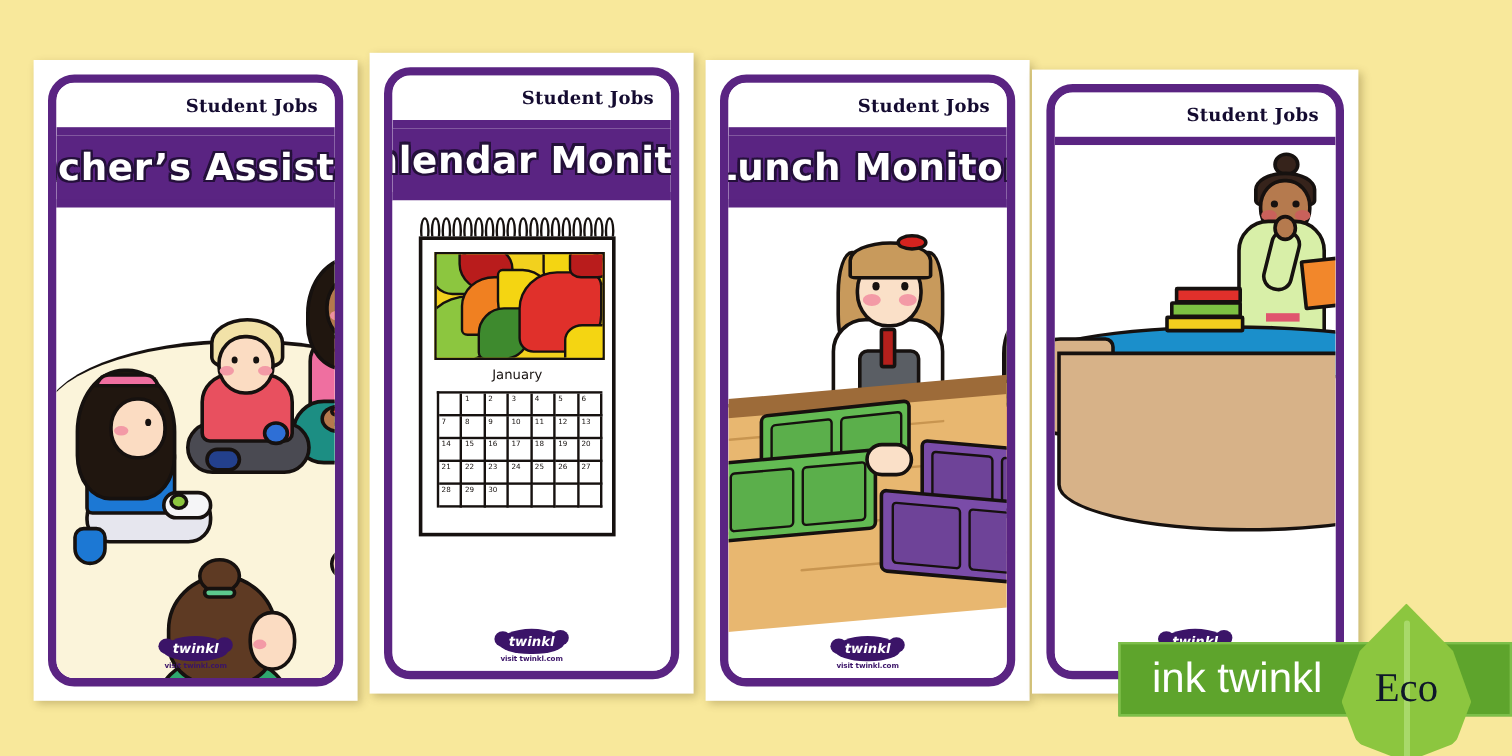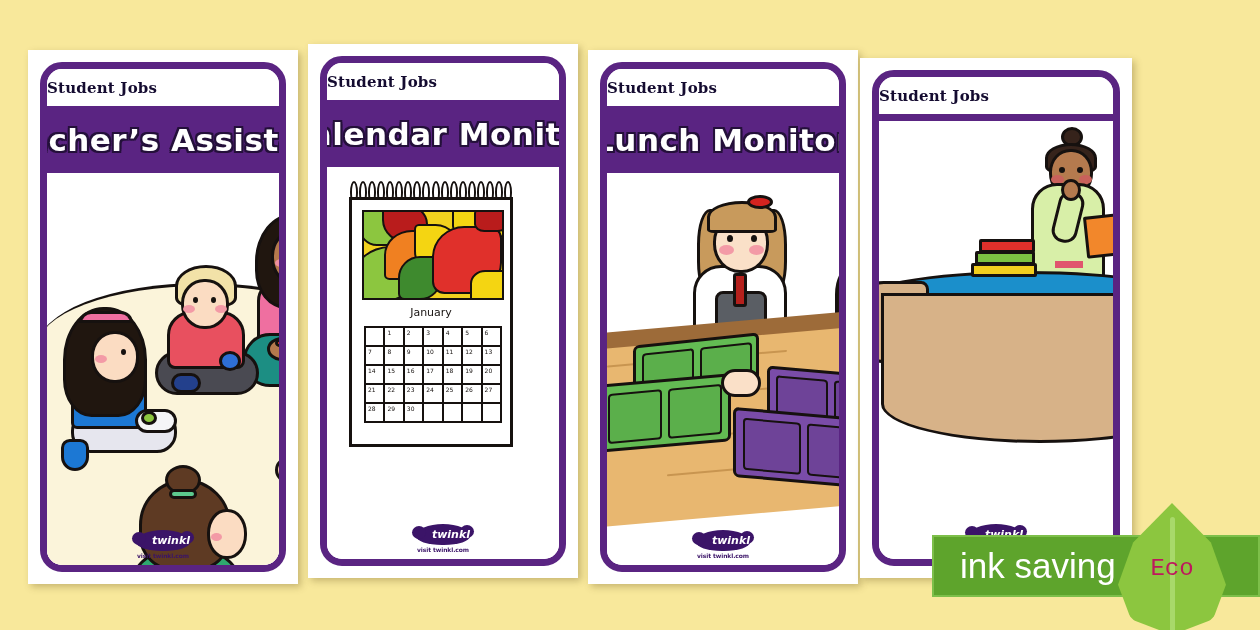--- a/index.html
+++ b/index.html
@@ -30,21 +30,21 @@
     display: flex;
     flex-direction: column;
   }
   
   .card-topbar {
     height: 44px;
     flex: 0 0 44px;
     background: #ffffff;
     display: flex;
     align-items: center;
-    justify-content: flex-start;
+    justify-content: flex-end;
     padding-right: 14px;
     border-bottom: 7px solid #5A2482;
   }
   .card-kicker {
     font-family: "DejaVu Serif", serif;
     font-weight: bold;
     font-size: 15px;
     color: #140B30;
     letter-spacing: .2px;
     white-space: nowrap;
@@ -87,21 +87,21 @@
     width: 62px;
     text-align: center;
     z-index: 40;
   }
   .twinkl-blob {
     width: 54px; height: 21px;
     margin: 0 auto;
     background: #3B1468;
     border-radius: 50% 50% 48% 48% / 58% 58% 42% 42%;
     position: relative;
-    display: flex; align-items: center; justify-content: flex-end;
+    display: flex; align-items: center; justify-content: center;
   }
   .twinkl-blob::before, .twinkl-blob::after {
     content: ""; position: absolute; background: #3B1468; border-radius: 50%;
   }
   .twinkl-blob::before { width: 14px; height: 13px; left: -4px; top: 2px; }
   .twinkl-blob::after  { width: 14px; height: 13px; right: -4px; top: 1px; }
   .twinkl-word {
     position: relative; z-index: 2;
     font-family: "DejaVu Sans", sans-serif;
     font-style: italic; font-weight: bold;
@@ -146,22 +146,22 @@
   .eco-vein {
     position: absolute; left: 50%; top: 14px;
     width: 5px; height: 140px;
     margin-left: -2px;
     background: #A8D96A;
     border-radius: 3px;
   }
   .eco-leaf-label {
     position: absolute; left: 0; right: 0; top: 52px;
     text-align: center;
-    font-family: Liberation Mono, monospace;
-    font-size: 24px; color: #be185d;
+    font-family: Liberation Serif, serif;
+    font-size: 34px; color: #0f172a;
   }
 
   
   .sh { position: absolute; }
   .ol { border: 3px solid #16110f; }
   .rnd { border-radius: 50%; }
 
   
   .cal-body {
     position: absolute; left: 22px; top: 30px;
@@ -613,21 +613,21 @@
             <span class="twinkl-word">twinkl</span>
           </div>
           <div class="twinkl-url">visit twinkl.com</div>
         </div>
       </div>
     </div>
   </div>
 
   <div id="eco-badge">
     <div class="eco-bar"></div>
-    <div class="eco-text">ink saving</div>
+    <div class="eco-text">ink twinkl</div>
     <div class="eco-leaf">
       <div class="eco-leaf-shape"></div>
       <div class="eco-vein"></div>
       <div class="eco-leaf-label">Eco</div>
     </div>
   </div>
 
 </div>
 
 </body></html>

